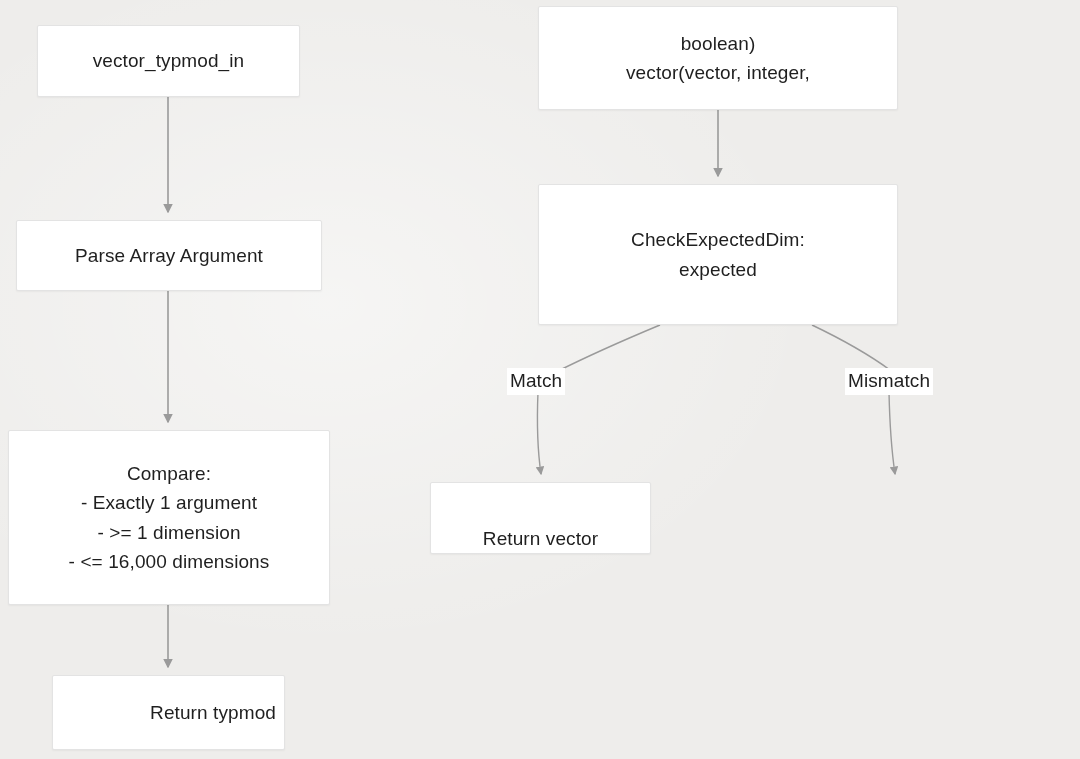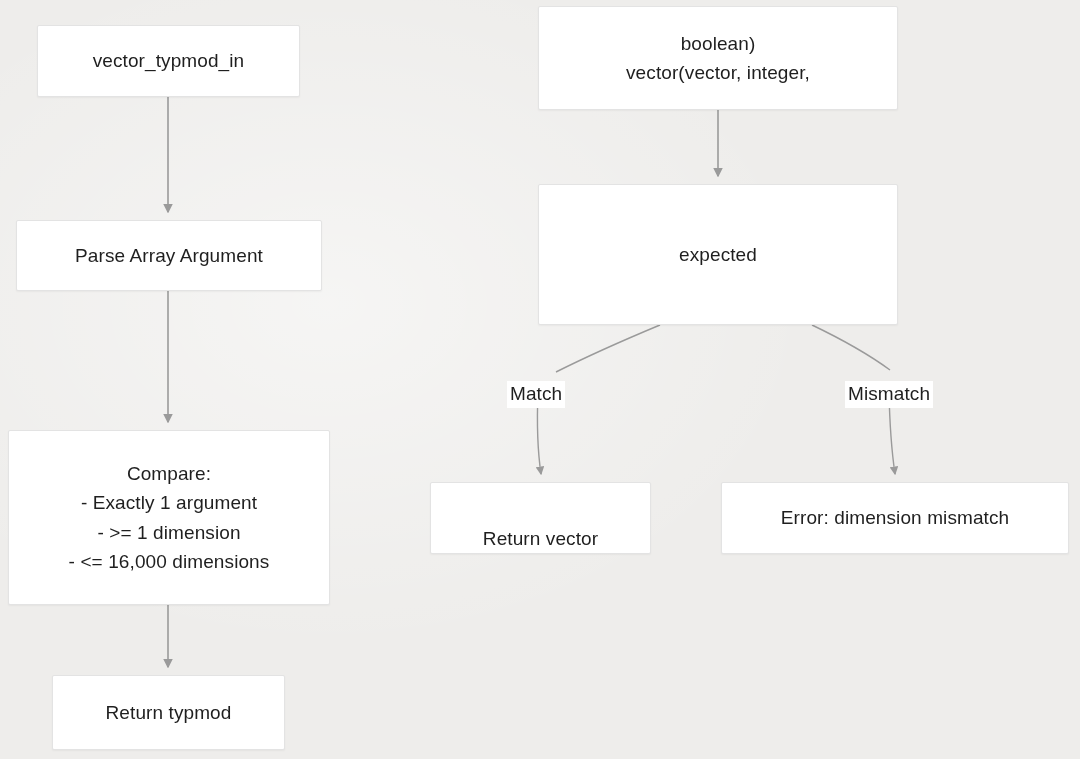--- a/index.html
+++ b/index.html
@@ -57,21 +57,20 @@
   }
   .edge-label {
     position: absolute;
     background: #ffffff;
     color: #1f1f1f;
     font-size: 19px;
     line-height: 1.2;
     padding: 2px 3px;
     white-space: nowrap;
     letter-spacing: 0.1px;
-    margin-top: 13px;
   }
 </style>
 </head>
 <body>
 
 <div id="canvas">
 
   <svg class="edges" viewBox="0 0 1080 759" xmlns="http://www.w3.org/2000/svg">
     <defs>
       <marker id="arrow" viewBox="0 0 10 10" refX="8.5" refY="5" markerWidth="6.2" markerHeight="6.2" orient="auto-start-reverse">
@@ -106,48 +105,44 @@
 
   <div class="node" style="left:8px; top:430px; width:322px; height:175px;">
     <div class="lines">
       <div>Compare:</div>
       <div>- Exactly 1 argument</div>
       <div>- &gt;= 1 dimension</div>
       <div>- &lt;= 16,000 dimensions</div>
     </div>
   </div>
 
-  <div class="node" style="left:52px; top:675px; width:233px; height:75px;">
+  <div class="node" style="left:52px; top:675px; width:233px; height:75px;text-align:right;">
     <div class="lines">
       <div>Return typmod</div>
     </div>
   </div>
 
   <div class="node" style="left:538px; top:6px; width:360px; height:104px;">
     <div class="lines">
       <div>boolean)</div>
       <div>vector(vector, integer,</div>
     </div>
   </div>
 
   <div class="node" style="left:538px; top:184px; width:360px; height:141px;">
     <div class="lines">
+      <div>CheckExpectedDim:</div>
       <div>expected</div>
     </div>
   </div>
 
   <div class="node" style="left:430px; top:482px; width:221px; height:72px;align-items:flex-end;">
     <div class="lines">
       <div>Return vector</div>
     </div>
   </div>
 
-  <div class="node" style="left:721px; top:482px; width:348px; height:72px;">
-    <div class="lines">
-      <div>Error: dimension mismatch</div>
-    </div>
-  </div>
 
   <div class="edge-label" style="left:507px; top:368px;">Match</div>
 
   <div class="edge-label" style="left:845px; top:368px;">Mismatch</div>
 
 </div>
 
 </body></html>

